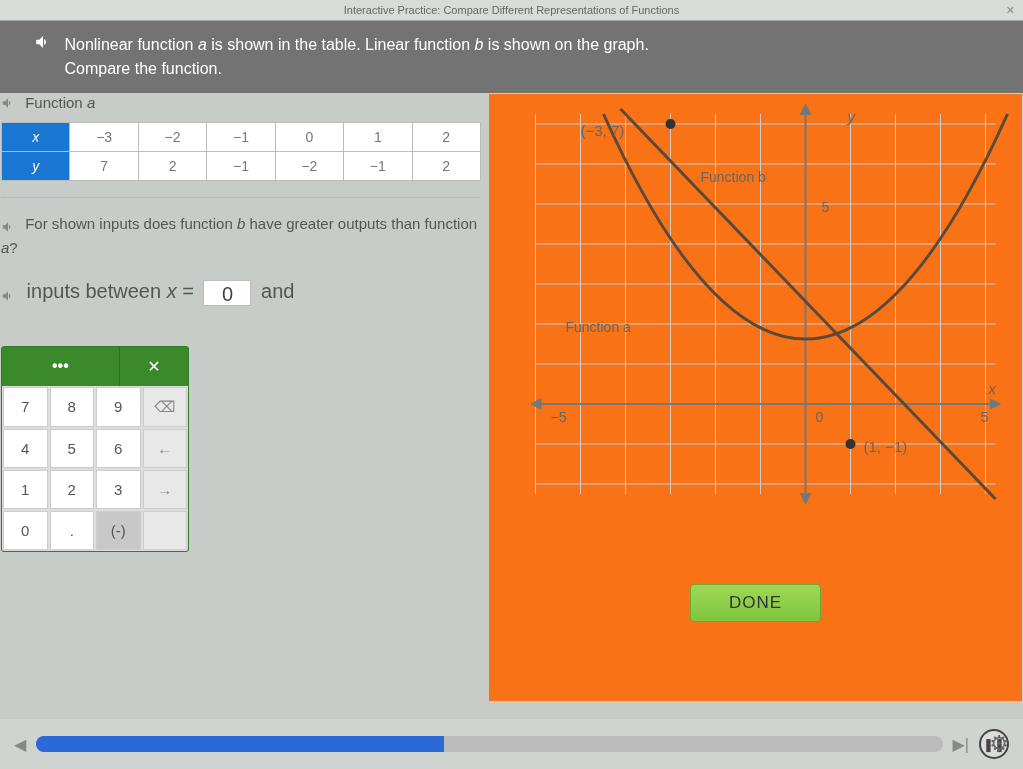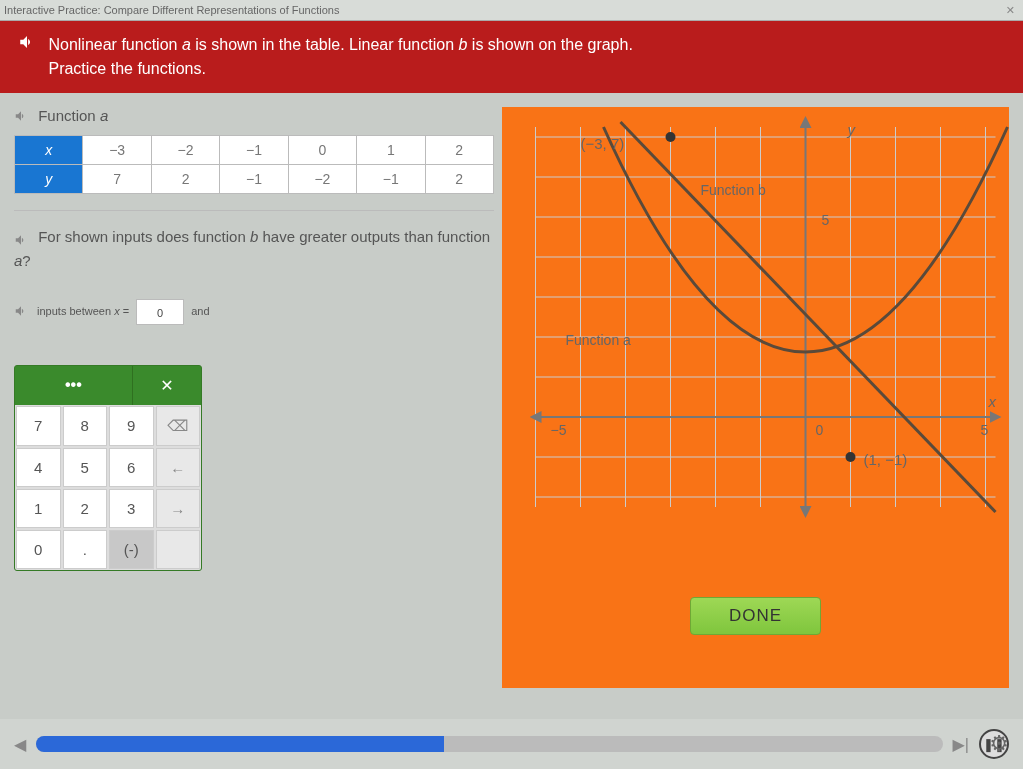--- a/index.html
+++ b/index.html
@@ -1,34 +1,34 @@
 <!DOCTYPE html>
 <html><head>
 <meta charset="utf-8">
 <style>
 *{box-sizing:border-box;margin:0;padding:0}
 body{font-family:Arial,sans-serif;background:#c8ccc8;width:1023px;height:769px;overflow:hidden;position:relative}
-.header-bar{background:#d8dcd8;color:#666;font-size:11px;text-align:left;padding:4px;border-bottom:1px solid #aaa;position:relative}
+.header-bar{background:#d8dcd8;color:#666;font-size:11px;text-align:center;padding:4px;border-bottom:1px solid #aaa;position:relative}
 .close-x{position:absolute;right:8px;top:4px;cursor:pointer;color:#888}
-.prompt-bar{background:#b91c1c;color:#fff;padding:12px 18px;font-size:16px;line-height:1.5}
+.prompt-bar{background:#737373;color:#fff;padding:12px 34px;font-size:16px;line-height:1.5}
 .prompt-bar .speaker{display:inline-block;width:20px;vertical-align:top;margin-right:6px}
 .prompt-text{display:inline-block;width:calc(100% - 40px)}
 .prompt-text i{font-style:italic}
-.content{display:flex;padding:14px;gap:8px;height:calc(100% - 160px)}
+.content{display:flex;padding:1px;gap:8px;height:calc(100% - 160px)}
 .left{width:480px}
 .right{flex:1;background:#f97316}
 .section{margin-bottom:16px}
 .speaker-icon{display:inline-block;width:16px;height:16px;vertical-align:middle;margin-right:4px}
 .sec-title{color:#555;font-size:15px;margin-bottom:10px}
 table.fn{border-collapse:collapse;background:#fff;width:100%}
 table.fn td,table.fn th{border:1px solid #bbb;text-align:center;padding:6px 8px;font-size:14px;color:#777;width:56px}
 table.fn th{background:#1976d2;color:#fff;font-style:italic;font-weight:normal}
 hr.div{border:none;border-top:1px solid #bbb;margin:14px 0}
 .question{color:#555;font-size:15px;line-height:1.6}
-.input-line{color:#555;font-size:11px;margin-top:26px}
+.input-line{color:#555;font-size:20px;margin-top:20px}
 .fill{display:inline-block;width:48px;height:26px;background:#fff;border:1px solid #bbb;text-align:center;line-height:26px;vertical-align:middle;margin:0 4px;color:#444}
 .keypad{width:188px;background:#3a8a2c;border-radius:3px;overflow:hidden;border:1px solid #357a26;margin-top:40px}
 .keypad-top{display:flex}
 .keypad-top .dots{flex:2;text-align:center;color:#fff;padding:10px;font-weight:bold}
 .keypad-top .xbtn{flex:1;text-align:center;color:#fff;padding:10px;border-left:1px solid #2f7020;cursor:pointer}
 .keypad-grid{display:grid;grid-template-columns:repeat(4,1fr);background:#ddd}
 .keypad-grid .key{background:#fff;border:1px solid #ccc;margin:1px;text-align:center;padding:10px 0;font-size:15px;color:#555;cursor:pointer}
 .keypad-grid .key.op{background:#e8e8e8;color:#888}
 .keypad-grid .key.neg{background:#c8c8c8}
 .done-btn{background:linear-gradient(#9ed855,#7fc63d);border:1px solid #6fa835;color:#333;font-weight:normal;font-size:17px;padding:8px 38px;border-radius:4px;cursor:pointer;letter-spacing:1px}
@@ -51,21 +51,21 @@
 </div>
 
 <div class="prompt-bar">
   <span class="speaker">
     <svg viewBox="0 0 24 24" width="18" height="18" fill="#fff">
         <path d="M3 9v6h4l5 5V4L7 9H3zm13 3c0-1.8-1-3.3-2.5-4v8c1.5-.7 2.5-2.2 2.5-4z"></path>
       </svg>
   </span>
   <span class="prompt-text">
     <span>Nonlinear function </span><i>a</i><span> is shown in the table. Linear function </span><i>b</i><span> is shown on the graph.</span><br>
-    <span>Practice the functions.</span>
+    <span>Compare the function.</span>
   </span>
 </div>
 
 <div class="content">
   <div class="left">
     <div class="section">
       <div class="sec-title">
         <span class="speaker-icon">
           <svg viewBox="0 0 24 24" width="14" height="14" fill="#888">
               <path d="M3 9v6h4l5 5V4L7 9H3zm13 3c0-1.8-1-3.3-2.5-4v8c1.5-.7 2.5-2.2 2.5-4z"></path>

